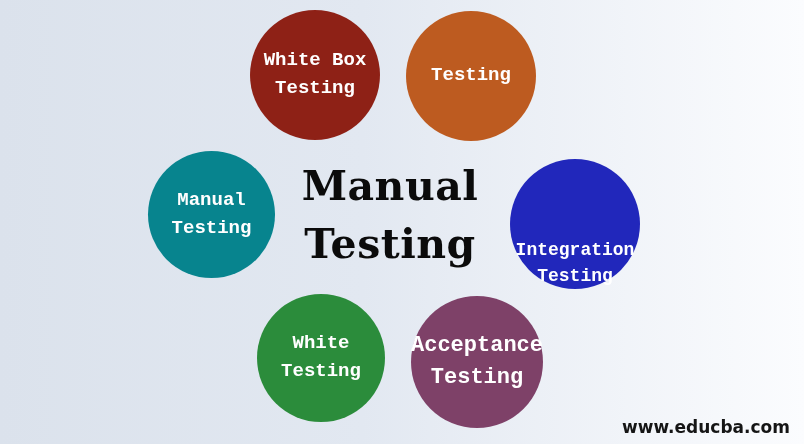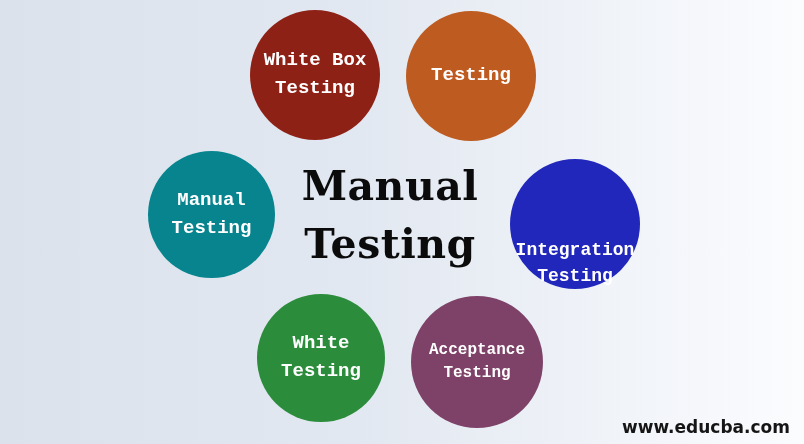--- a/index.html
+++ b/index.html
@@ -34,21 +34,21 @@
     line-height: 1.45;
   }
   .circle-label span { display: block; }
   .c-white-box   { left: 250px; top: 10px;  width: 130px; height: 130px; }
   .c-black-box   { left: 406px; top: 11px;  width: 130px; height: 130px; }
   .c-system      { left: 148px; top: 151px; width: 127px; height: 127px; }
   .c-integration { left: 510px; top: 159px; width: 130px; height: 130px; align-items: flex-end; }
   .c-unit        { left: 257px; top: 294px; width: 128px; height: 128px; }
   .c-acceptance  { left: 411px; top: 296px; width: 132px; height: 132px; }
   .c-integration .circle-label { font-size: 18px; }
-  .c-acceptance  .circle-label { font-size: 16px; }
+  .c-acceptance  .circle-label { font-size: 22px; }
   .title {
     position: absolute;
     left: 290px;
     top: 157px;
     width: 200px;
     text-align: center;
     font-family: "DejaVu Serif", serif;
     font-weight: bold;
     font-size: 41px;
     line-height: 1.42;

